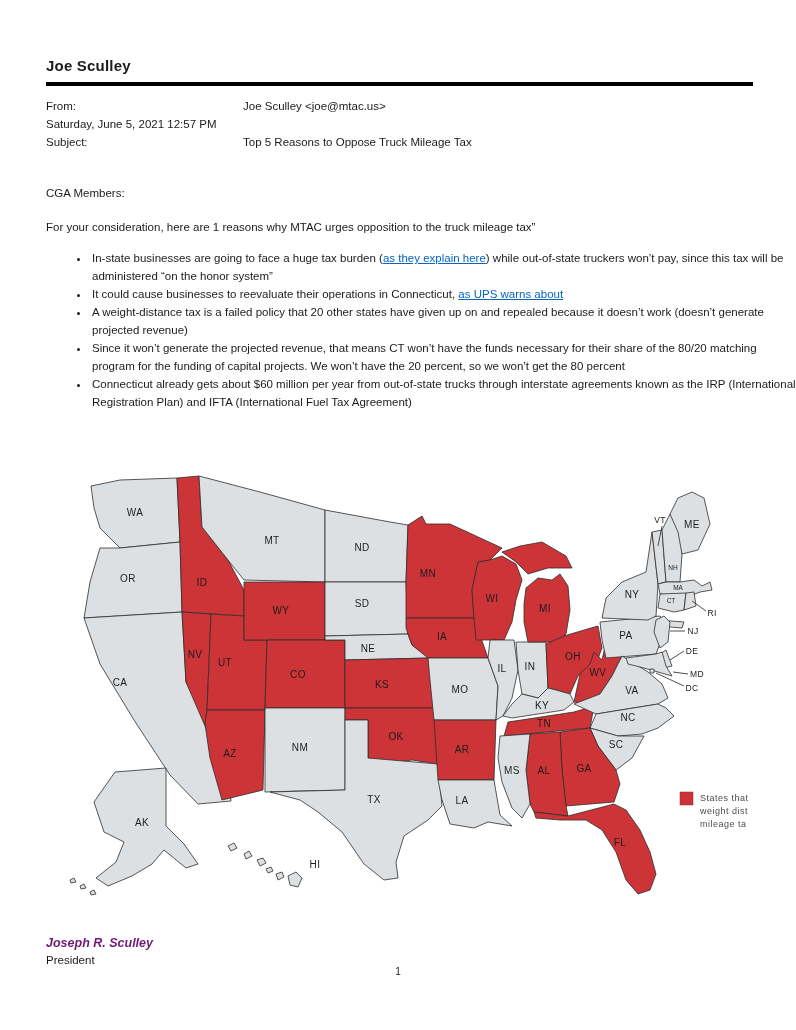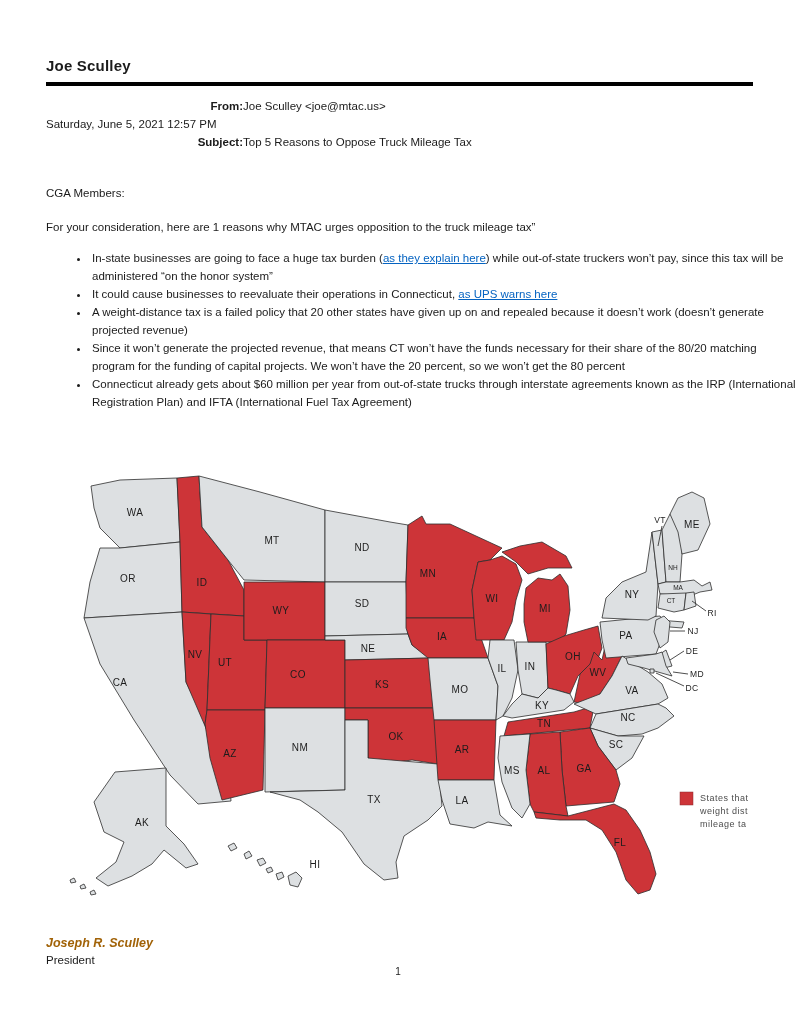--- a/index.html
+++ b/index.html
@@ -4,38 +4,38 @@
 <style>
   html,body { margin:0; padding:0; }
   body {
     width:796px; height:1030px; background:#ffffff; position:relative;
     font-family:"Liberation Sans", sans-serif; color:#1b1b1b; overflow:hidden;
   }
   .title { position:absolute; left:46px; top:57px; font-size:15px; font-weight:bold; letter-spacing:0.2px; }
   .rule  { position:absolute; left:46px; top:82px; width:707px; height:4px; background:#000; }
   .fields { position:absolute; left:46px; top:97px; font-size:11.5px; line-height:18px; }
   .frow { display:flex; }
-  .flabel { width:197px; font-weight:bold;text-align:right; }
+  .flabel { width:197px; font-weight:normal; }
   .fvalue { white-space:nowrap;text-align:center; }
   .salutation { position:absolute; left:46px; top:187px; font-size:11.5px; }
   .intro { position:absolute; left:46px; top:221px; font-size:11.5px; }
   ul.bullets { position:absolute; left:46px; top:249px; width:712px; margin:0; padding:0 0 0 44px;
                font-size:11.5px; line-height:18px; }
   ul.bullets li { margin:0; padding-left:2px; }
   a { color:#0563c1; text-decoration:underline; }
   a:empty { display:none; }
   .mapwrap { position:absolute; left:60px; top:470px; width:715px; height:450px; }
   svg text { font-family:"Liberation Sans", sans-serif; }
   .lbl    { font-size:10px; fill:#1c1c1c; letter-spacing:0.4px; text-anchor:middle; }
   .lbl-sm { font-size:6.5px; fill:#1c1c1c; text-anchor:middle; }
   .lbl-md { font-size:8.5px; fill:#1c1c1c; letter-spacing:0.3px; text-anchor:middle; }
   .leader { stroke:#3a3a3a; stroke-width:0.9; fill:none; }
   .legend-text { font-size:9px; fill:#4d4d4d; letter-spacing:0.5px; }
   .state { stroke:#2d2d2d; stroke-width:0.8; stroke-linejoin:round; }
-  .sig-name  { position:absolute; left:46px; top:936px; color:#a16207; font-weight:bold; font-style:italic; font-size:12.5px; }
+  .sig-name  { position:absolute; left:46px; top:936px; color:#701a75; font-weight:bold; font-style:italic; font-size:12.5px; }
   .sig-title { position:absolute; left:46px; top:954px; font-size:11.5px; }
   .pageno { position:absolute; left:0; top:966px; width:796px; text-align:center; font-size:10px; color:#222; }
 </style>
 </head>
 <body>
 
 <div class="title">Joe Sculley</div>
 <div class="rule"></div>
 
 <div class="fields">
@@ -50,21 +50,21 @@
     <div class="flabel">Subject:</div>
     <div class="fvalue">Top 5 Reasons to Oppose Truck Mileage Tax</div>
   </div>
 </div>
 
 <div class="salutation">CGA Members:</div>
 <div class="intro">For your consideration, here are 1 reasons why MTAC urges opposition to the truck mileage tax”</div>
 
 <ul class="bullets">
   <li><span>In-state businesses are going to face a huge tax burden (</span><a href="#">as they explain here</a><span>) while out-of-state truckers won’t pay, since this tax will be administered “on the honor system”</span></li>
-  <li><span>It could cause businesses to reevaluate their operations in Connecticut, </span><a href="#">as UPS warns here</a><span></span></li>
+  <li><span>It could cause businesses to reevaluate their operations in Connecticut, </span><a href="#">as UPS warns about</a><span></span></li>
   <li><span>A weight-distance tax is a failed policy that 20 other states have given up on and repealed because it doesn’t work (doesn’t generate projected revenue)</span></li>
   <li><span>Since it won’t generate the projected revenue, that means CT won’t have the funds necessary for their share of the 80/20 matching program for the funding of capital projects.  We won’t have the 20 percent, so we won’t get the 80 percent</span></li>
   <li><span>Connecticut already gets about $60 million per year from out-of-state trucks through interstate agreements known as the IRP (International Registration Plan) and IFTA (International Fuel Tax Agreement)</span></li>
 </ul>
 
 <div class="mapwrap">
 <svg viewBox="0 0 715 450" width="715" height="450">
 
   <polygon class="state" points="31,16 60,10 117,8 120,72 60,78 40,58 34,38" fill="#dde0e2"></polygon>
   <polygon class="state" points="40,78 60,78 120,72 122,142 24,148 30,112" fill="#dde0e2"></polygon>

